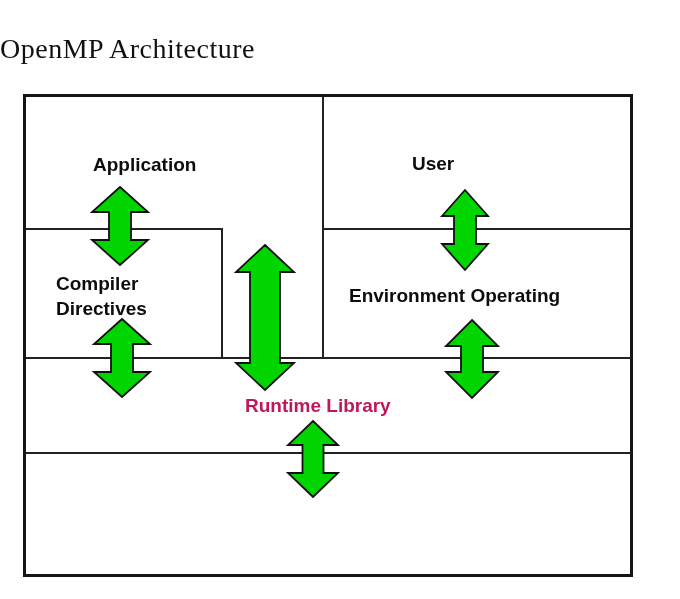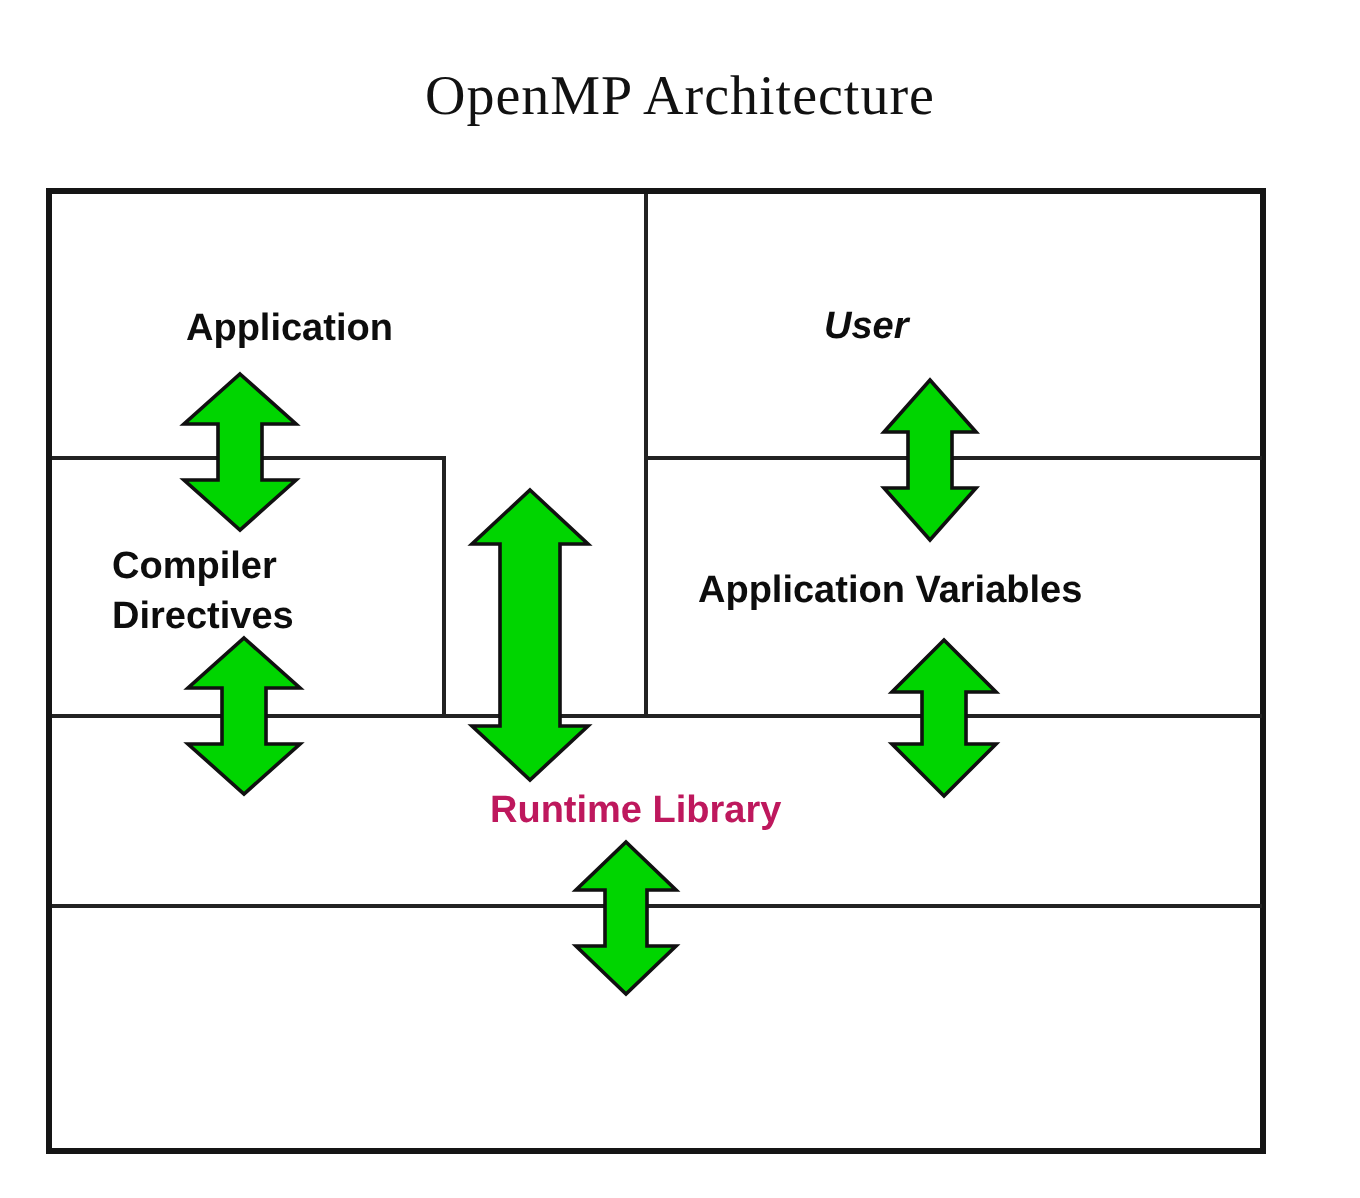--- a/index.html
+++ b/index.html
@@ -7,21 +7,21 @@
     position: relative;
     width: 680px;
     height: 599px;
     background: #ffffff;
     font-family: "Liberation Sans", sans-serif;
     overflow: hidden;
   }
   .title {
     position: absolute;
     left: 0; top: 33px; width: 100%;
-    text-align: center;
+    text-align: left;
     font-family: "Liberation Serif", "DejaVu Serif", serif;
     font-size: 28px;
     font-weight: 400;
     color: #111111;
     letter-spacing: 0.5px;
   }
   .outer-box {
     position: absolute;
     left: 23px; top: 94px;
     width: 604px; height: 477px;
@@ -36,21 +36,21 @@
   .line-threads-top      { left: 26px;  top: 452px; width: 605px; height: 2px;  }
   .lbl {
     position: absolute;
     font-weight: 700;
     font-size: 19px;
     color: #0d0d0d;
     white-space: pre-line;
     line-height: 25px;
   }
   .lbl-application { left: 93px;  top: 152px; }
-  .lbl-user        { left: 412px; top: 151px; font-style: italic; }
+  .lbl-user        { left: 412px; top: 151px; }
   .lbl-compiler    { left: 56px;  top: 271px; }
   .lbl-env         { left: 349px; top: 283px; }
   .lbl-runtime     { left: 245px; top: 393px; }
   .lbl-threads     { left: 174px; top: 502px; }
   .arrows-layer {
     position: absolute;
     left: 0; top: 0;
     width: 680px; height: 599px;
     pointer-events: none;
   }
@@ -69,21 +69,21 @@
   <div class="hline line-user-env" style="background: rgb(34, 34, 34);"></div>
   <div class="hline line-compiler-top" style="background: rgb(34, 34, 34);"></div>
   <div class="vline line-compiler-right" style="background: rgb(34, 34, 34);"></div>
   <div class="hline line-runtime-top" style="background: rgb(34, 34, 34);"></div>
   <div class="hline line-threads-top" style="background: rgb(34, 34, 34);"></div>
 
   <div class="lbl lbl-application" style="color: rgb(13, 13, 13);">Application</div>
   <div class="lbl lbl-user" style="color: rgb(13, 13, 13);">User</div>
   <div class="lbl lbl-compiler" style="color: rgb(13, 13, 13);">Compiler
 Directives</div>
-  <div class="lbl lbl-env" style="color: rgb(13, 13, 13);">Application Variables</div>
+  <div class="lbl lbl-env" style="color: rgb(13, 13, 13);">Environment Operating</div>
   <div class="lbl lbl-runtime" style="color: #be185d;">Runtime Library</div>
 
   <svg class="arrows-layer" viewBox="0 0 680 599" xmlns="http://www.w3.org/2000/svg">
 
     <polygon points="120,187 148,212 131,212 131,240 148,240 120,265 92,240 109,240 109,212 92,212" fill="#00d500" stroke="#101010"></polygon>
 
     <polygon points="465,190 488,216 476,216 476,244 488,244 465,270 442,244 454,244 454,216 442,216" fill="#00d500" stroke="#101010"></polygon>
 
     <polygon points="122,319 150,344 133,344 133,372 150,372 122,397 94,372 111,372 111,344 94,344" fill="#00d500" stroke="#101010"></polygon>
 

